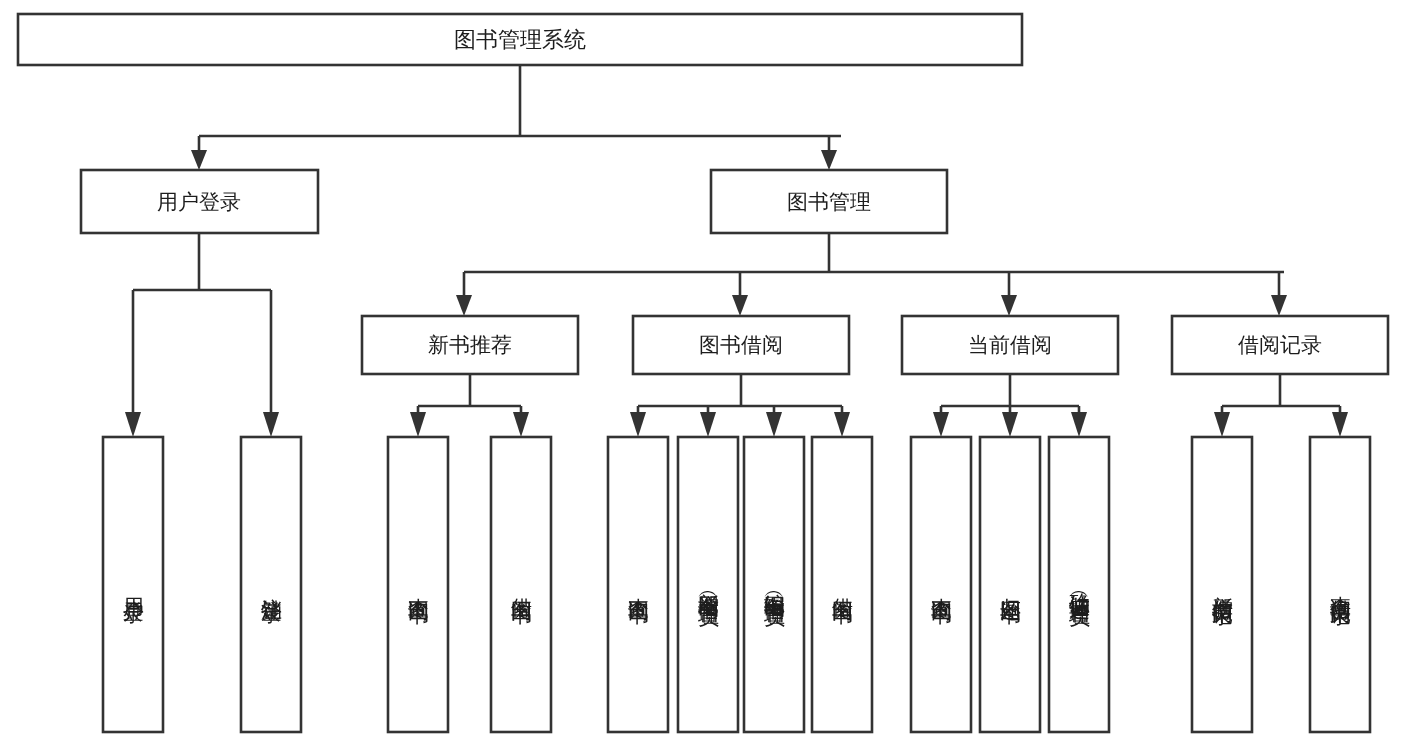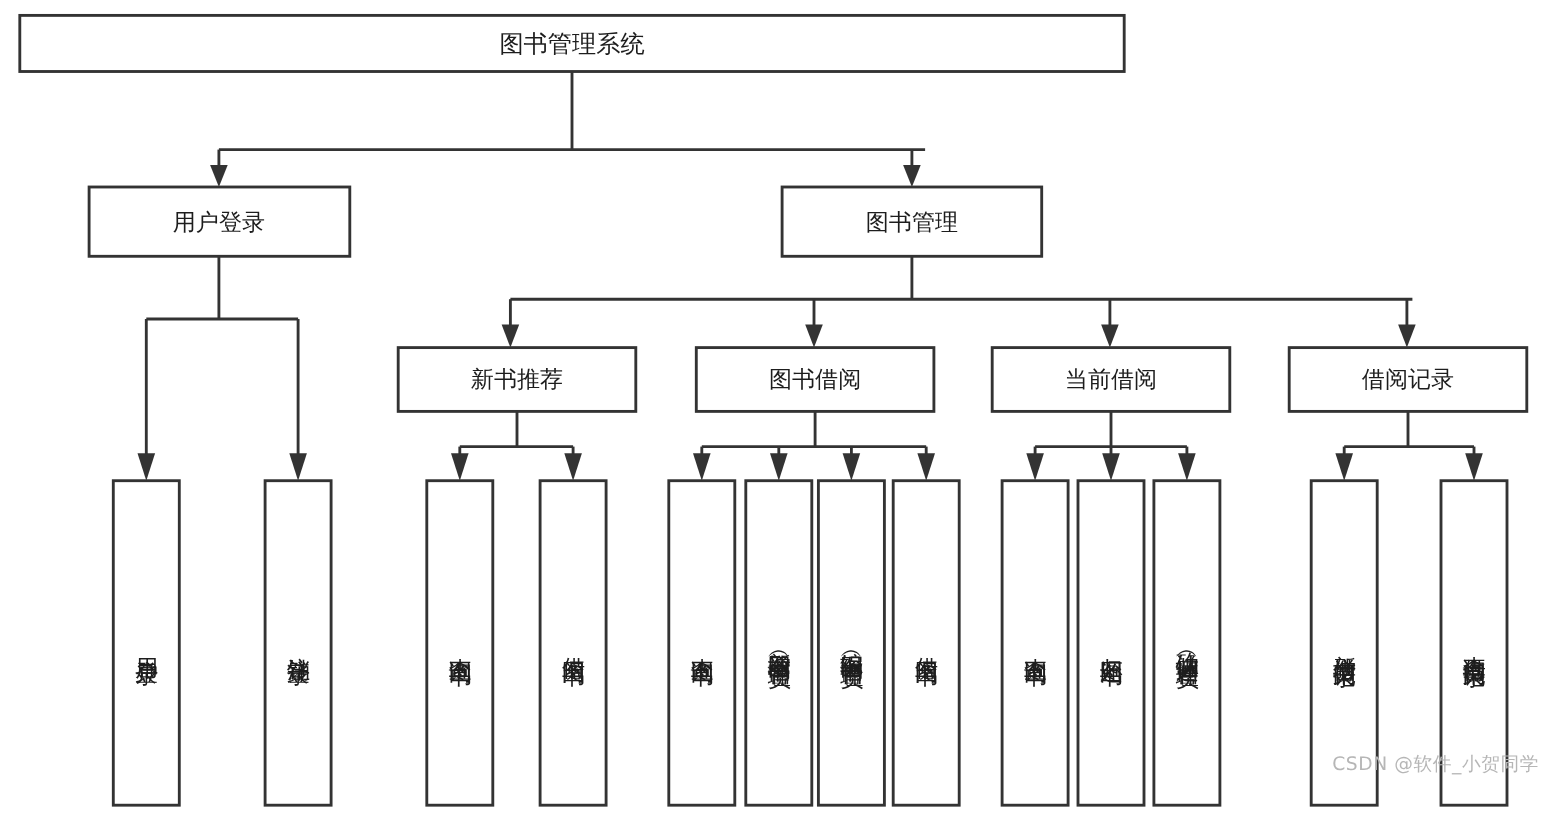--- a/index.html
+++ b/index.html
@@ -235,15 +235,14 @@
     <span class="leaf-label-v">确认归还（管理员）</span>
   </div>
 
   <div class="leaf-label-wrap" style="left:1192px; top:437px; width:60px; height:295px;">
     <span class="leaf-label-v">新增借阅记录</span>
   </div>
   <div class="leaf-label-wrap" style="left:1310px; top:437px; width:60px; height:295px;">
     <span class="leaf-label-v">查询借阅记录</span>
   </div>
 
-  <div class="watermark">CSDN @软件_小贺同学</div>
 
 </div>
 
 </body></html>

